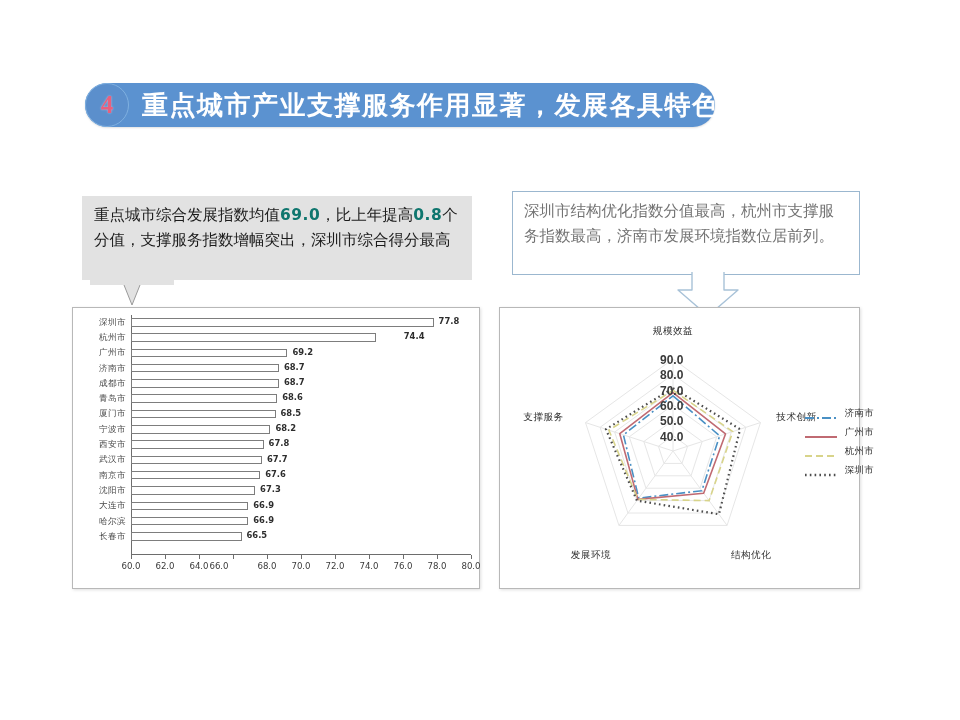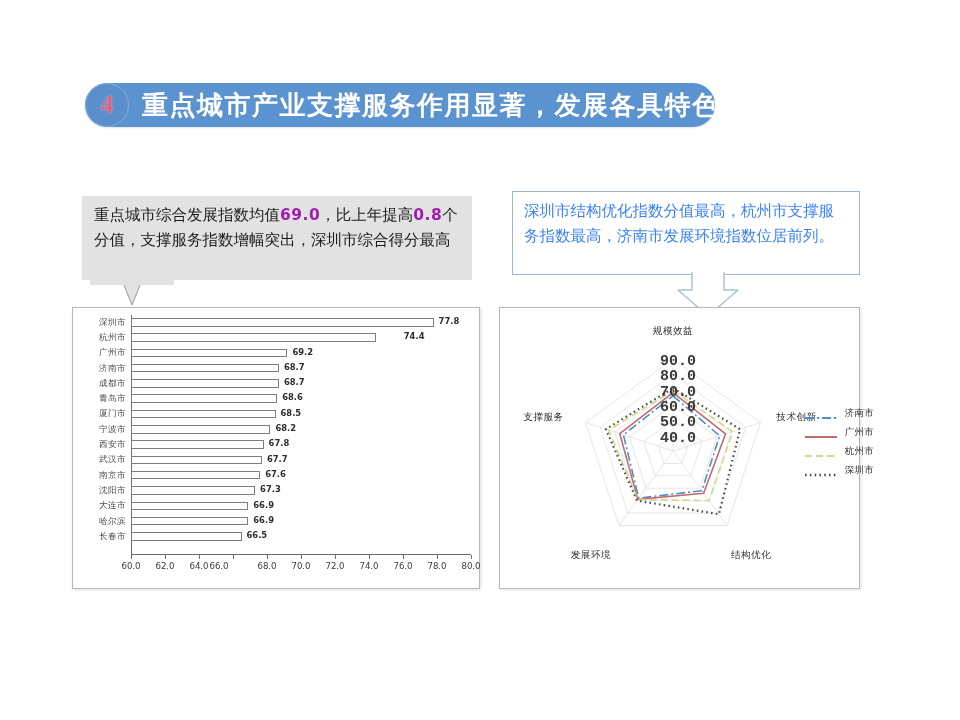--- a/index.html
+++ b/index.html
@@ -43,33 +43,33 @@
   
   .callout-gray {
     position: absolute; left: 82px; top: 196px;
     width: 390px; height: 84px;
     background: #e2e2e2;
     padding: 7px 12px 0 12px;
     line-height: 25px;
     font-size: 15.5px; color: #1b1b1b;
     font-family: "DejaVu Sans", "Liberation Sans", sans-serif;
   }
-  .callout-gray .hl { color: #a21caf; font-weight: 700; letter-spacing: .5px; }
+  .callout-gray .hl { color: #0f766e; font-weight: 700; letter-spacing: .5px; }
 
   .gray-arrow { position: absolute; left: 82px; top: 279px; width: 100px; height: 32px; }
 
   
   .callout-line {
     position: absolute; left: 512px; top: 191px;
     width: 348px; height: 84px;
     background: #ffffff;
     border: 1px solid #9bb7cf;
     padding: 7px 11px 0 11px;
     line-height: 25px;
-    font-size: 15.5px; color: #3b82f6;
+    font-size: 15.5px; color: #737373;
     font-family: "DejaVu Sans", "Liberation Sans", sans-serif;
   }
   .blue-arrow { position: absolute; left: 648px; top: 272px; width: 120px; height: 46px; }
 
   
   .panel {
     position: absolute; background: #ffffff;
     border: 1px solid #b8b8b8;
     box-shadow: 1px 1px 3px rgba(0,0,0,.13);
   }
@@ -110,22 +110,22 @@
     font-family: "DejaVu Sans", "Liberation Sans", sans-serif;
   }
 
   
   .radar-wrap { position: absolute; left: 0; top: 0; width: 100%; height: 100%; margin-left: 23px; }
   .radar-axis-label {
     position: absolute; font-size: 9.6px; color: #2f2f2f; white-space: nowrap;
     font-family: "DejaVu Sans", "Liberation Sans", sans-serif; letter-spacing: .5px;
   }
   .radar-rlabel {
-    position: absolute; font-size: 15px; color: #3a3a3a; white-space: nowrap;
-    font-family: Liberation Mono, monospace; font-weight: 600;
+    position: absolute; font-size: 12px; color: #3a3a3a; white-space: nowrap;
+    font-family: Liberation Sans, sans-serif; font-weight: 600;
   }
   .radar-legend { position: absolute; right: 8px; top: 96px; }
   .legend-item { display: flex; align-items: center; height: 19px; }
   .legend-swatch { width: 34px; height: 10px; flex: 0 0 34px; margin-right: 7px; }
   .legend-text {
     font-size: 9.4px; color: #2f2f2f; letter-spacing: .4px; white-space: nowrap;
     font-family: "DejaVu Sans", "Liberation Sans", sans-serif;
   }
 </style>
 </head>

